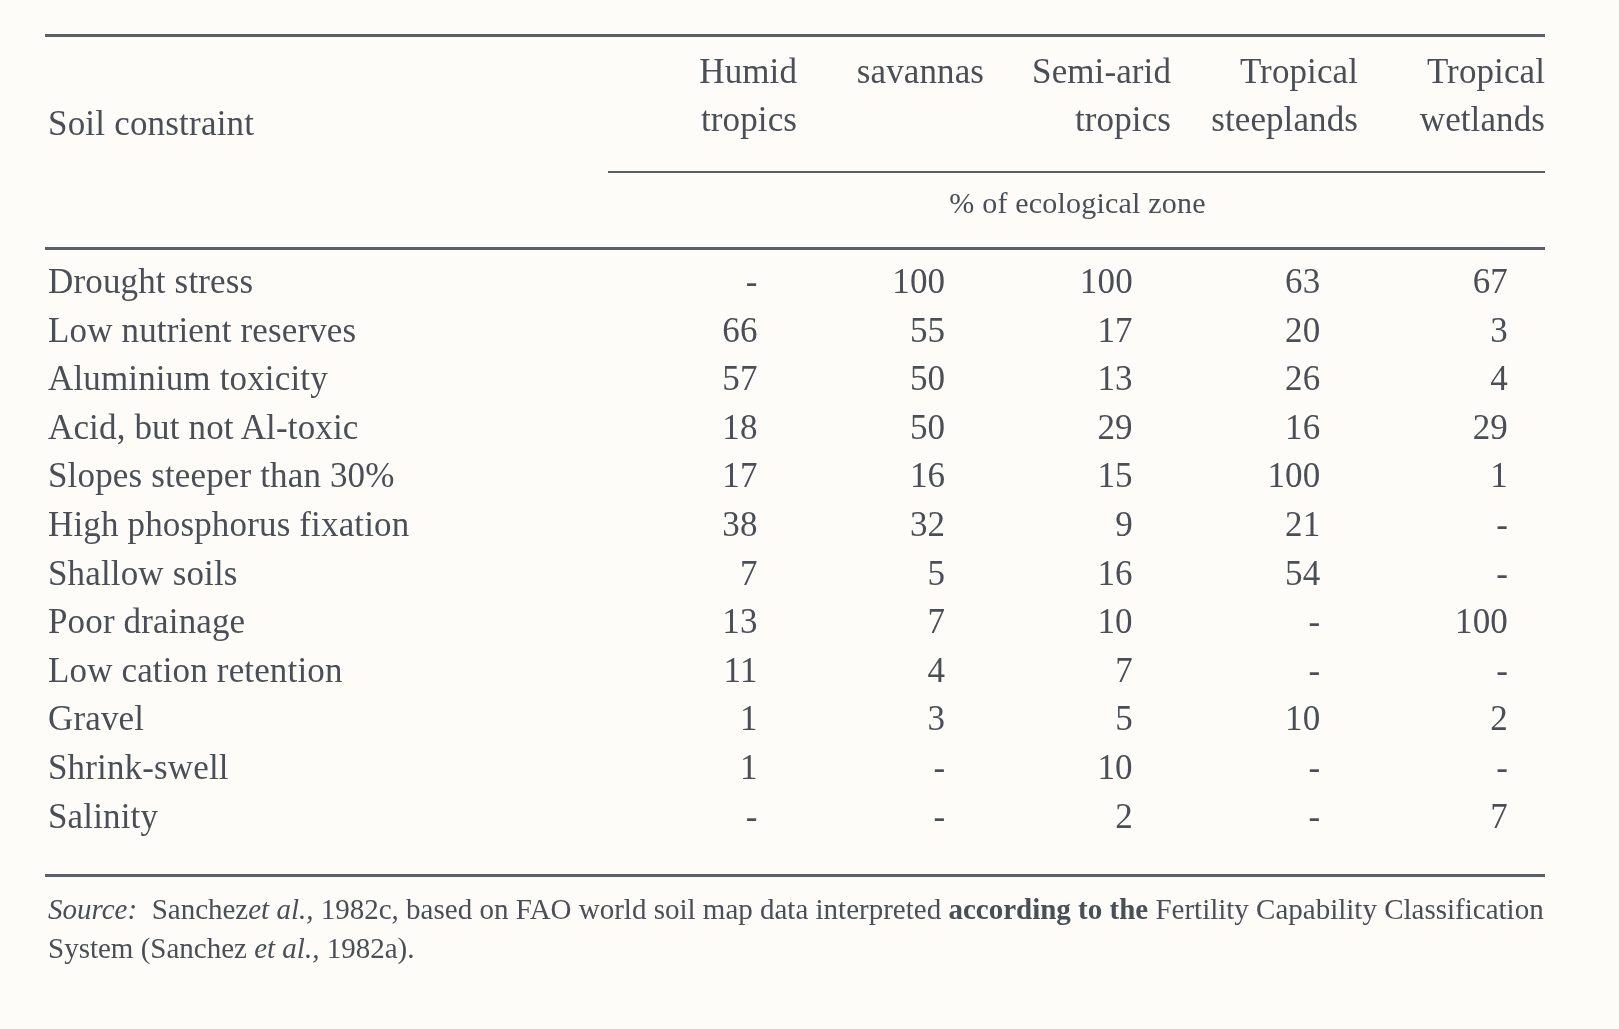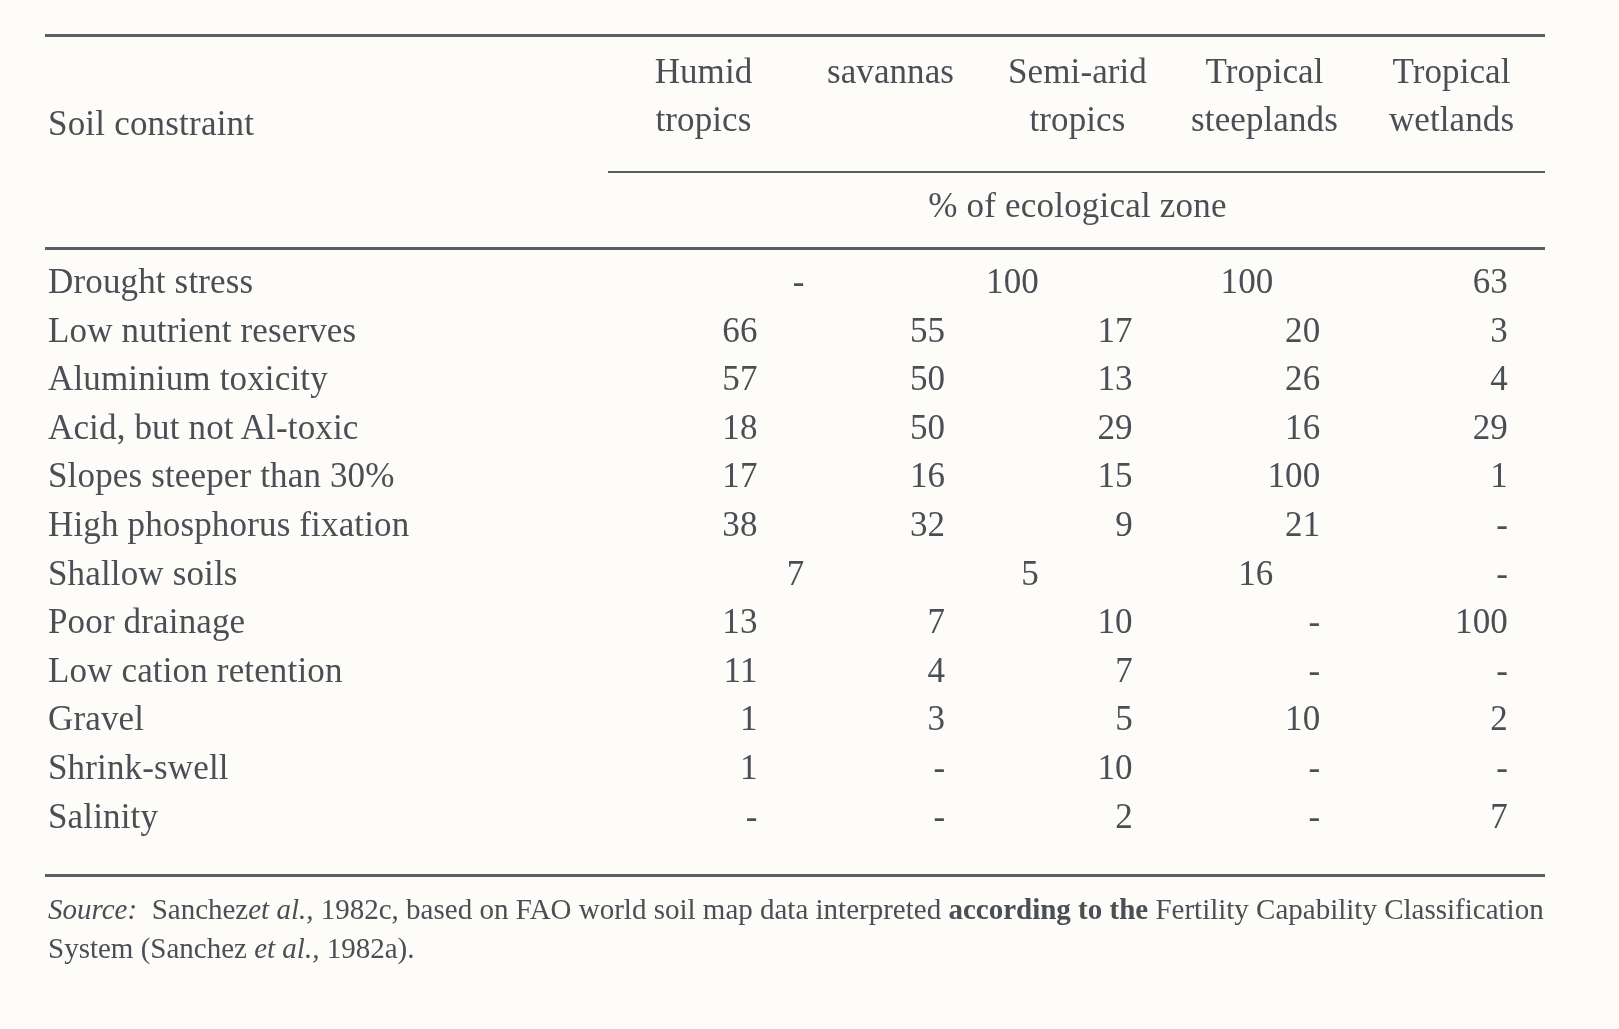--- a/index.html
+++ b/index.html
@@ -46,34 +46,34 @@
 
   .colheads {
     position: absolute;
     top: 48px;
     left: 610px;
     width: 935px;
     display: flex;
   }
   .colhead {
     flex: 1 1 0;
-    text-align: center;
+    text-align: right;
     font-size: 35px;
     line-height: 1.38;
     letter-spacing: 0.1px;
   }
   .colhead .l1, .colhead .l2 { display: block; white-space: nowrap; }
 
   .spanner-label {
     position: absolute;
     top: 186px;
     left: 610px;
     width: 935px;
     text-align: center;
-    font-size: 35px;
+    font-size: 30px;
     letter-spacing: 0.2px;
   }
 
   
   #rows {
     position: absolute;
     top: 262px;
     left: 48px;
     width: 1500px;
   }
@@ -150,20 +150,21 @@
   <div class="spanner-label">% of ecological zone</div>
 
   <div id="rows">
       <div class="row">
         <span class="label">Drought stress</span>
         <span class="cells">
           <span class="cell">-</span>
           <span class="cell">100</span>
           <span class="cell">100</span>
           <span class="cell">63</span>
+          <span class="cell">67</span>
         </span>
       </div>
       <div class="row">
         <span class="label">Low nutrient reserves</span>
         <span class="cells">
           <span class="cell">66</span>
           <span class="cell">55</span>
           <span class="cell">17</span>
           <span class="cell">20</span>
           <span class="cell">3</span>
@@ -208,20 +209,21 @@
           <span class="cell">21</span>
           <span class="cell">-</span>
         </span>
       </div>
       <div class="row">
         <span class="label">Shallow soils</span>
         <span class="cells">
           <span class="cell">7</span>
           <span class="cell">5</span>
           <span class="cell">16</span>
+          <span class="cell">54</span>
           <span class="cell">-</span>
         </span>
       </div>
       <div class="row">
         <span class="label">Poor drainage</span>
         <span class="cells">
           <span class="cell">13</span>
           <span class="cell">7</span>
           <span class="cell">10</span>
           <span class="cell">-</span>

